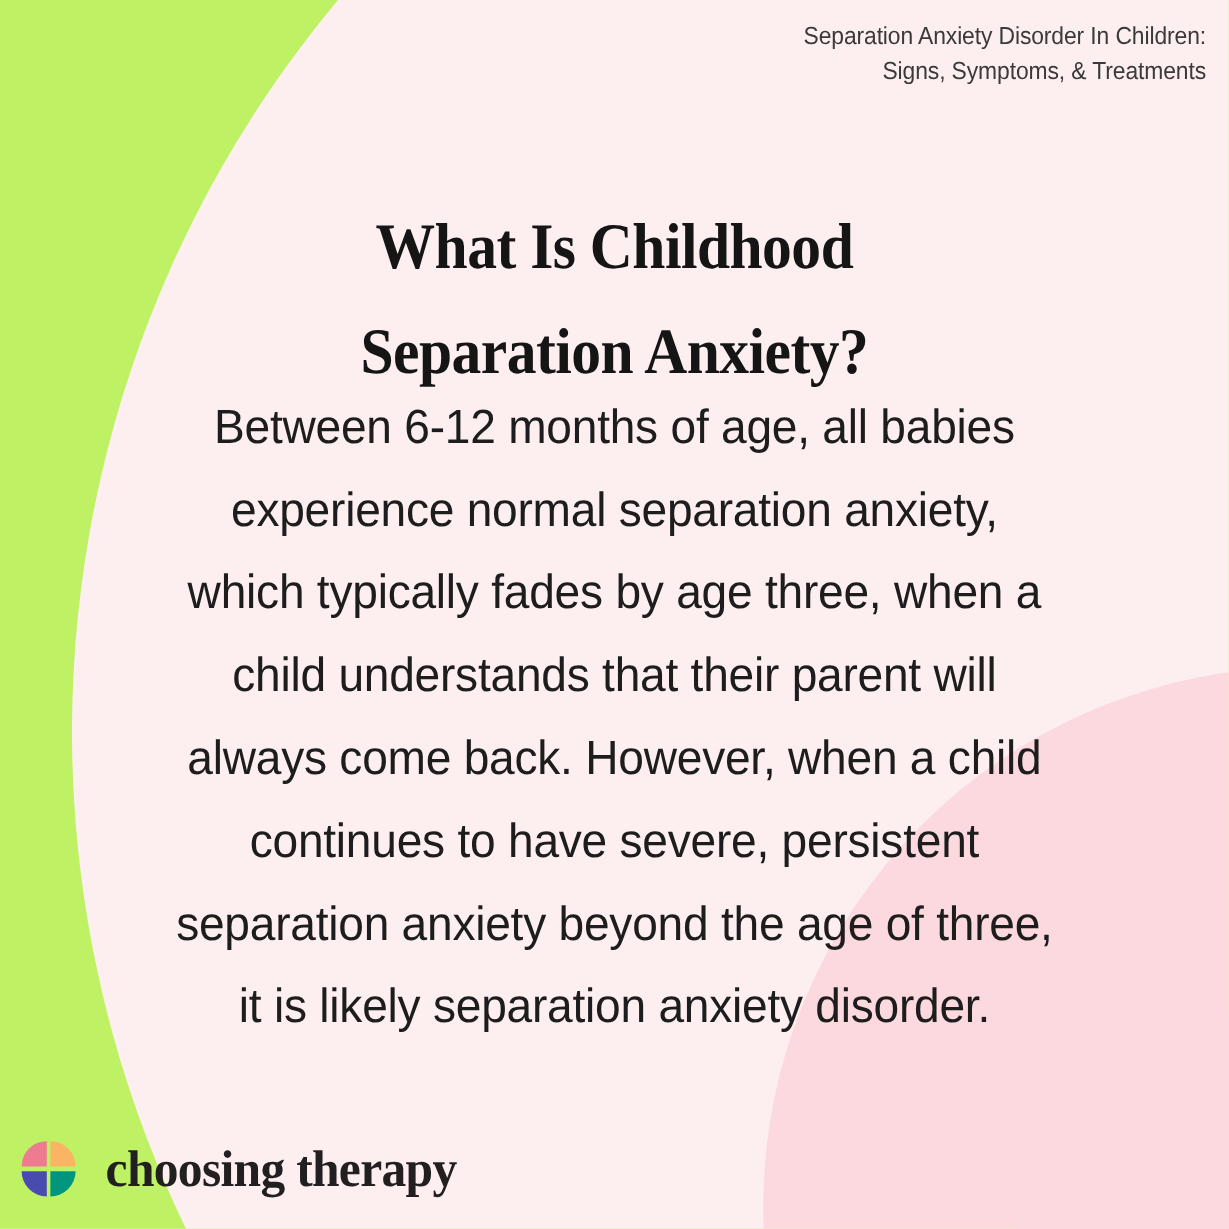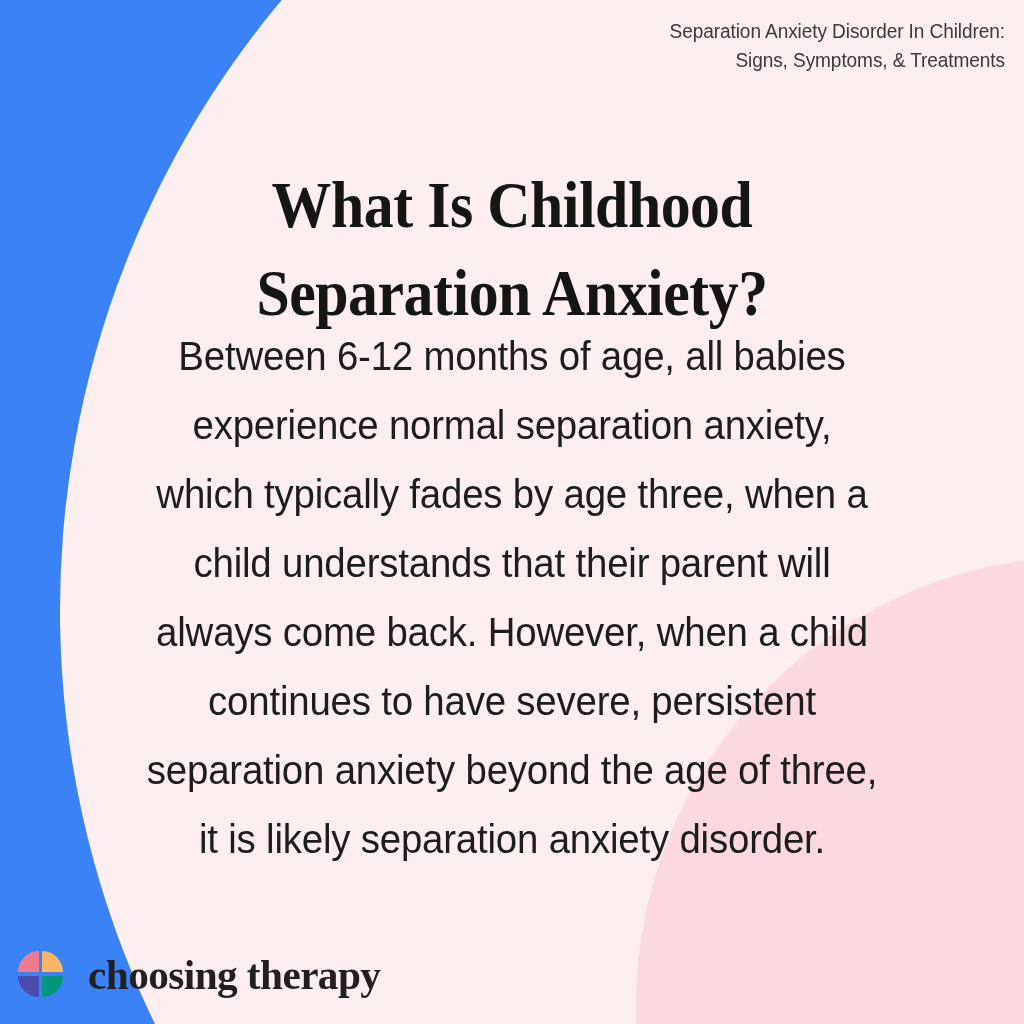--- a/index.html
+++ b/index.html
@@ -63,21 +63,21 @@
   
   .title {
     position: absolute;
     top: 133px;
     left: 0;
     width: 1024px;
     text-align: center;
     color: #151515;
     font-family: "Liberation Serif", "DejaVu Serif", serif;
     font-weight: 700;
-    font-size: 65px;
+    font-size: 54px;
     line-height: 88px;
     letter-spacing: -0.5px;
     margin-top: 28px;
   }
   .title-line {
     display: block;
     white-space: nowrap;
     transform: scaleX(0.92);
   }
 
@@ -133,21 +133,21 @@
     color: #211f20;
     letter-spacing: -0.6px;
     transform: scaleX(0.96);
     transform-origin: left center;
     white-space: nowrap;
   }
 </style>
 </head>
 <body>
 
-<div id="canvas" style="background: #3b82f6;">
+<div id="canvas" style="background: #bef264;">
 
   <div class="bg-light-circle" style="background: rgb(253, 238, 240);"></div>
   <div class="bg-pink-blob" style="background: rgb(251, 217, 222);"></div>
 
   <div class="header" style="color: rgb(58, 58, 58);">
     <span class="header-line">Separation Anxiety Disorder In Children:</span>
     <span class="header-line">Signs, Symptoms, &amp; Treatments</span>
   </div>
 
   <h1 class="title" style="color: rgb(21, 21, 21);">

